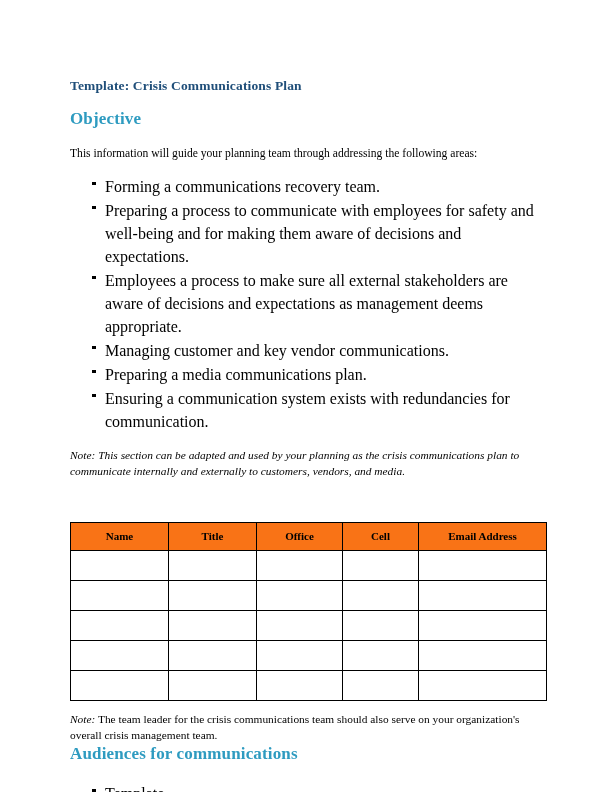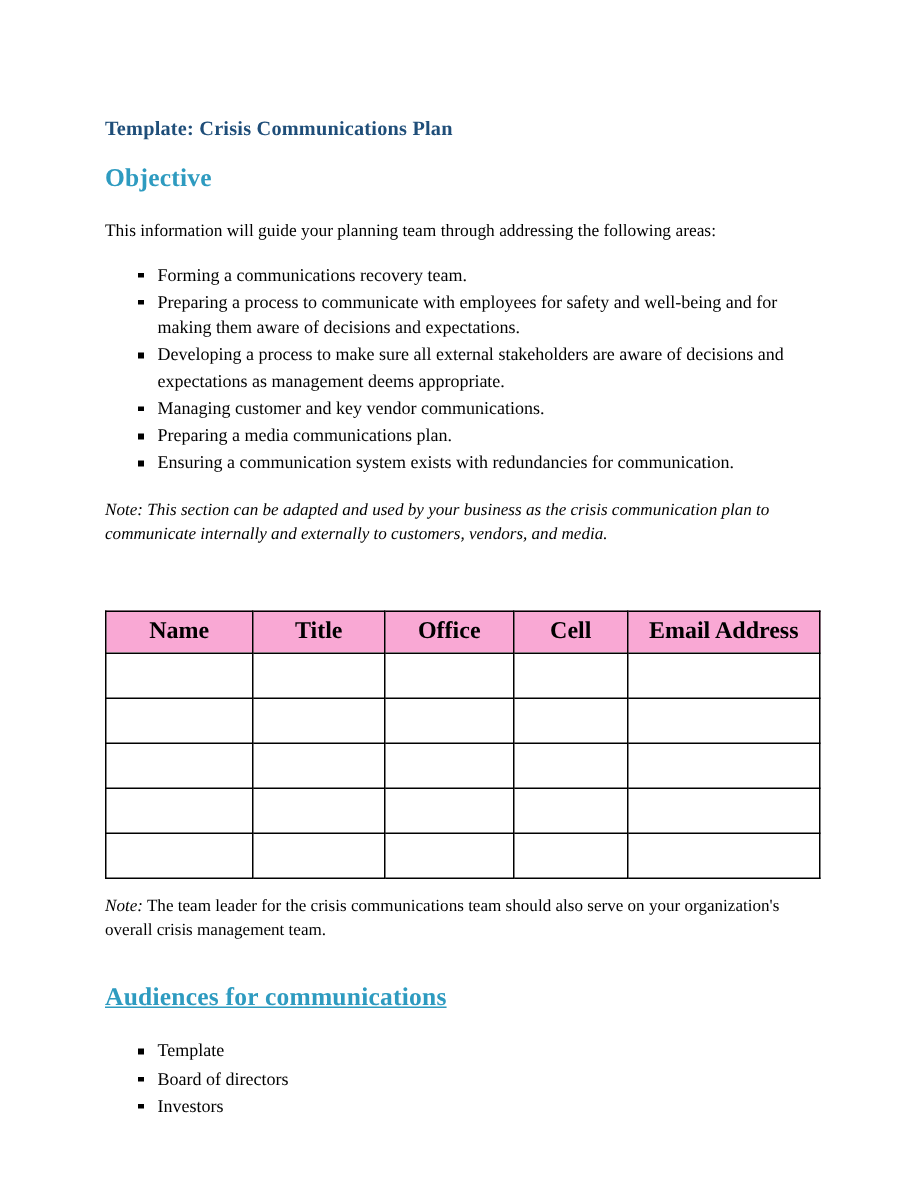--- a/index.html
+++ b/index.html
@@ -45,22 +45,20 @@
   .section-heading {
     font-family: "Liberation Serif", "DejaVu Serif", serif;
     font-size: 17px;
     font-weight: bold;
     color: #2E9BC0;
     letter-spacing: 0.15px;
     margin: 0 0 18px 0;
     line-height: 1.15;
   }
   .section-heading.spaced-top {
-    margin-top: 26px;
-    text-decoration: underline;
   }
 
   
   .body-para {
     font-size: 11.6px;
     line-height: 1.42;
     margin: 0 0 12px 0;
     color: #000;
   }
 
@@ -79,21 +77,21 @@
 
   
   .bullet-list {
     list-style: none;
     margin: 0;
     padding: 0;
   }
   .bullet-list li {
     position: relative;
     padding-left: 35px;
-    font-size: 12px;
+    font-size: 16px;
     line-height: 1.44;
     margin: 0 0 1px 0;
     color: #000;
   }
   .bullet-list li::before {
     content: "";
     position: absolute;
     left: 22px;
     top: 7px;
     width: 3.5px;
@@ -119,23 +117,23 @@
     table-layout: fixed;
     margin: 0;
   }
   table.team-table th,
   table.team-table td {
     border: 1.3px solid #000000;
     padding: 0;
     margin: 0;
   }
   table.team-table th {
-    background: #f9a8d4;
+    background: #f97316;
     height: 27px;
-    font-size: 16px;
+    font-size: 11px;
     font-weight: bold;
     text-align: center;
     vertical-align: middle;
     color: #000;
   }
   table.team-table td {
     height: 29px;
     background: #ffffff;
   }
 
@@ -155,29 +153,29 @@
 
     <h1 class="doc-title">Template: Crisis Communications Plan</h1>
 
     <h2 class="section-heading">Objective</h2>
 
     <p class="body-para">This information will guide your planning team through addressing the following areas:</p>
 
     <ul class="bullet-list">
       <li>Forming a communications recovery team.</li>
       <li>Preparing a process to communicate with employees for safety and well-being and for making them aware of decisions and expectations.</li>
-      <li>Developing a process to make sure all external stakeholders are aware of decisions and expectations as management deems appropriate.</li>
+      <li>Employees a process to make sure all external stakeholders are aware of decisions and expectations as management deems appropriate.</li>
       <li>Managing customer and key vendor communications.</li>
       <li>Preparing a media communications plan.</li>
       <li>Ensuring a communication system exists with redundancies for communication.</li>
     </ul>
 
     <div class="gap-after-list"></div>
 
-    <p class="note-para italic-all">Note: This section can be adapted and used by your business as the crisis communication plan to communicate internally and externally to customers, vendors, and media.</p>
+    <p class="note-para italic-all">Note: This section can be adapted and used by your planning as the crisis communications plan to communicate internally and externally to customers, vendors, and media.</p>
 
     <div style="height:42px;"></div>
 
 
     <table class="team-table">
       <colgroup>
         <col class="col-name">
           <col class="col-title">
           <col class="col-office">
           <col class="col-cell">

